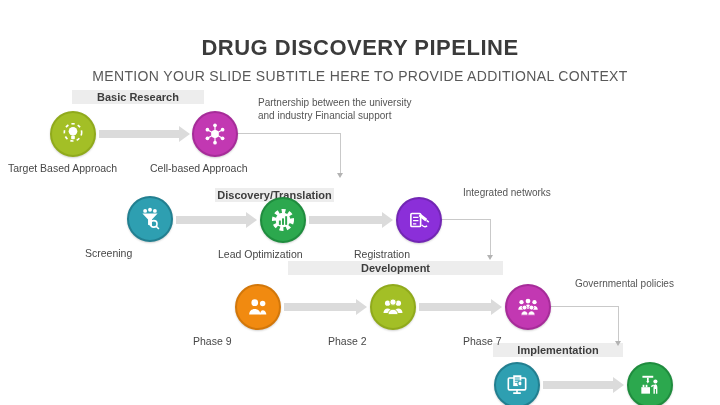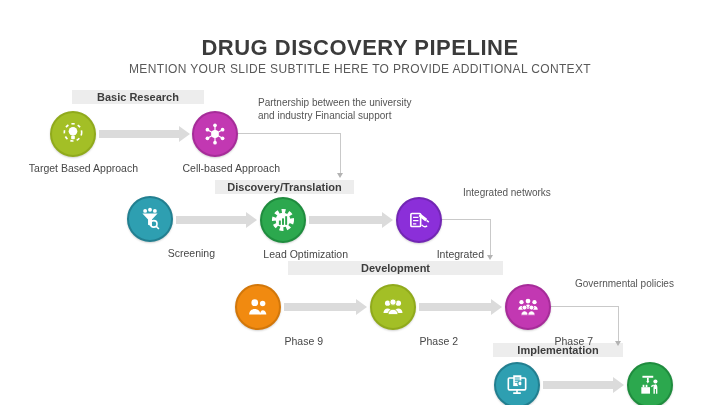--- a/index.html
+++ b/index.html
@@ -1,24 +1,24 @@
 <!DOCTYPE html>
 <html><head>
 <meta charset="utf-8">
 <style>
   html,body{margin:0;padding:0;background:#fff;}
   .slide{position:relative;width:720px;height:405px;background:#ffffff;overflow:hidden;
          font-family:"Liberation Sans",sans-serif;margin-top:28px;}
   .title{position:absolute;top:7px;left:0;right:0;text-align:center;
          font-size:22px;font-weight:bold;color:#3b3b3b;letter-spacing:.5px;}
-  .subtitle{position:absolute;top:34px;left:0;right:0;text-align:center;
-            font-size:12px;color:#595959;letter-spacing:.35px;}
+  .subtitle{position:absolute;top:40px;left:0;right:0;text-align:center;
+            font-size:14px;color:#595959;letter-spacing:.35px;}
   .stage-bar{position:absolute;height:14px;background:#ededed;font-size:11px;
              font-weight:bold;color:#3d3d3d;text-align:center;line-height:14px;}
-  .node{position:absolute;width:130px;text-align:right;}
+  .node{position:absolute;width:130px;text-align:left;}
   .circle{width:42px;height:42px;border-radius:50%;border:2px solid;margin:0 auto;
           display:flex;align-items:center;justify-content:center;
           box-shadow:0 1px 2px rgba(0,0,0,.18);}
   .circle svg{display:block;}
   .node-label{margin-top:5px;font-size:10.5px;color:#474747;}
   .arrow{position:absolute;height:8px;background:#dbdbdb;}
   .arrow:after{content:"";position:absolute;right:-11px;top:-4.5px;width:0;height:0;
                border-left:11px solid #dbdbdb;border-top:8.5px solid transparent;
                border-bottom:8.5px solid transparent;}
   .conn{position:absolute;background:#c9c9c9;}
@@ -28,21 +28,21 @@
 </style>
 </head>
 <body>
 
 <div class="slide">
 
   <div class="title">DRUG DISCOVERY PIPELINE</div>
   <div class="subtitle">MENTION YOUR SLIDE SUBTITLE HERE TO PROVIDE ADDITIONAL CONTEXT</div>
 
   <div class="stage-bar" style="left:72px;top:62px;width:132px">Basic Research</div>
-  <div class="stage-bar" style="left:215px;top:152px;width:139px">Discovery/Translation</div>
+  <div class="stage-bar" style="left:215px;top:160px;width:119px">Discovery/Translation</div>
   <div class="stage-bar" style="left:288px;top:233px;width:215px">Development</div>
   <div class="stage-bar" style="left:493px;top:315px;width:130px">Implementation</div>
 
   <div class="arrow" style="left:99px;top:102px;width:80px"></div>
   <div class="arrow" style="left:176px;top:188px;width:70px"></div>
   <div class="arrow" style="left:309px;top:188px;width:73px"></div>
   <div class="arrow" style="left:284px;top:275px;width:72px"></div>
   <div class="arrow" style="left:419px;top:275px;width:72px"></div>
   <div class="arrow" style="left:543px;top:353px;width:70px"></div>
 
@@ -146,21 +146,21 @@
           <rect x="4.5" y="6" width="9" height="12" rx="1" fill="none" stroke="#fff" stroke-width="1.5"></rect>
           <path d="M6.5 9.5h5M6.5 12.5h5M6.5 15.5h3" stroke="#fff" stroke-width="1.1"></path>
           <g transform="rotate(38 16 10)" fill="#fff">
             <rect x="11.5" y="8.6" width="8" height="2.8" rx="0.6"></rect>
             <rect x="19.8" y="9.3" width="2.6" height="1.4"></rect>
           </g>
           <path d="M14.5 16.5c1.5 1.8 3.5 2 5 1" stroke="#fff" stroke-width="1.3" fill="none"></path>
         </svg>
       </span>
     </div>
-    <div class="node-label">Integrated</div>
+    <div class="node-label">Registration</div>
   </div>
 
   <div class="node" style="left:193px;top:256px">
     <div class="circle" style="background-color: rgb(241, 138, 16); border-color: rgb(210, 119, 10); color: rgb(241, 138, 16);">
       <span>
         <svg viewBox="0 0 24 24" width="26" height="26" fill="#fff">
           <circle cx="9" cy="8" r="3.1"></circle>
           <path d="M3.8 19c0-3.2 2.3-5.2 5.2-5.2s5.2 2 5.2 5.2z"></path>
           <circle cx="16.3" cy="8.8" r="2.5"></circle>
           <path d="M13.6 19c.4-2.6 1.4-4.1 2.7-4.1 1.9 0 3.4 1.7 3.4 4.1z"></path>

